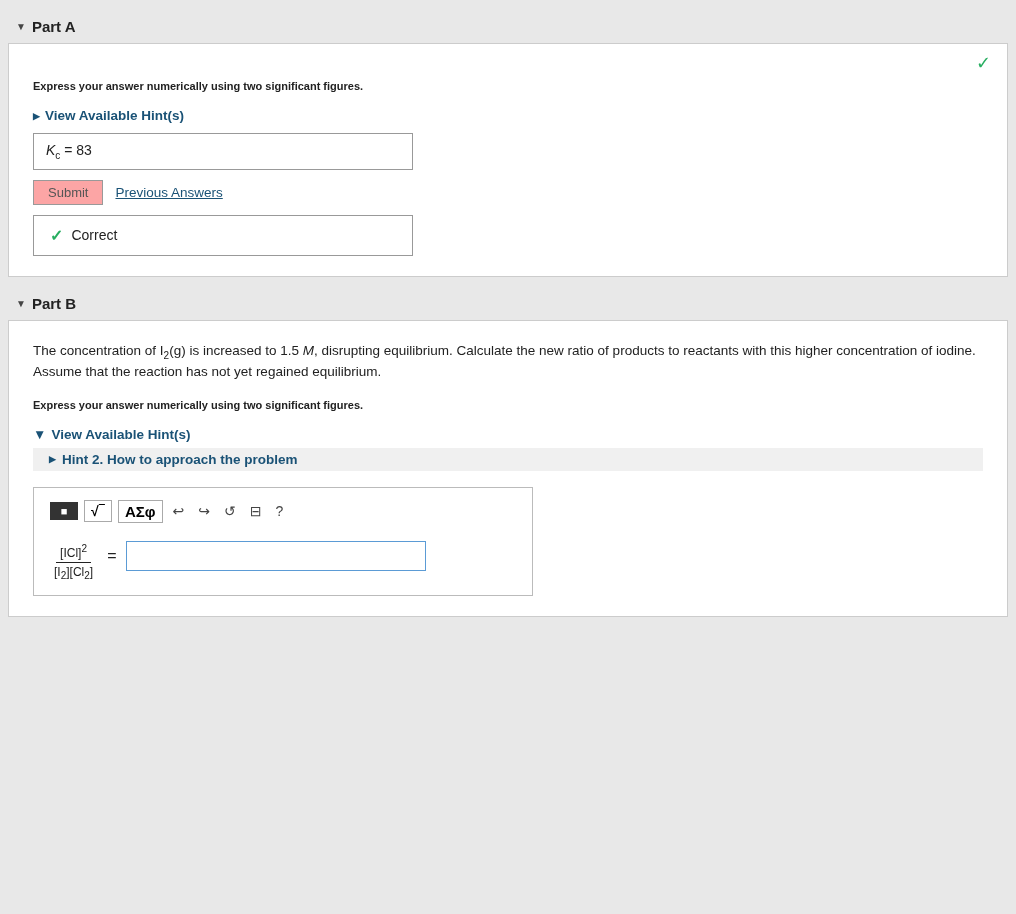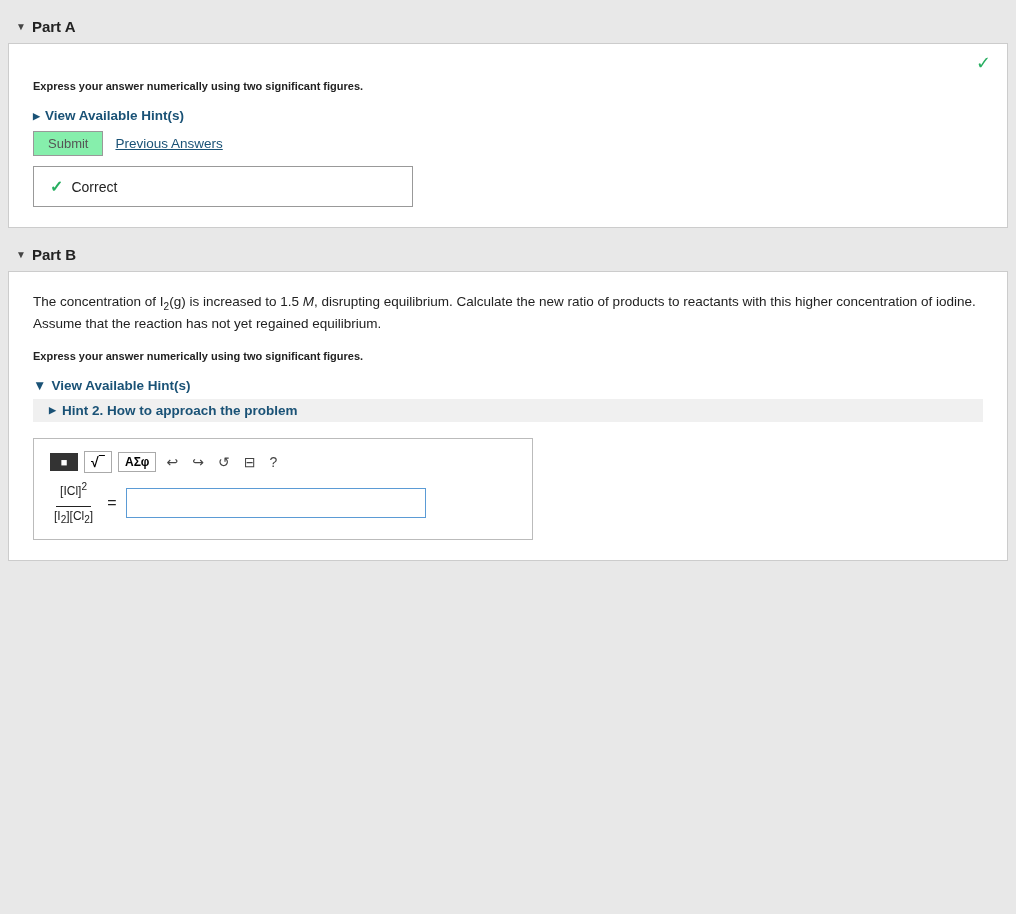--- a/index.html
+++ b/index.html
@@ -79,21 +79,21 @@
       display: flex;
       align-items: center;
     }
     .submit-row {
       display: flex;
       align-items: center;
       gap: 12px;
       margin: 6px 0 10px 0;
     }
     .submit-btn {
-      background: #86efac;
+      background: #fca5a5;
       border: 1px solid #999;
       padding: 4px 14px;
       font-size: 13px;
       cursor: pointer;
       color: #555;
     }
     .prev-answers-link {
       color: #1a5276;
       text-decoration: underline;
       font-size: 13.5px;
@@ -169,21 +169,21 @@
     .math-toolbar {
       display: flex;
       align-items: center;
       gap: 6px;
       margin-bottom: 8px;
     }
     .math-toolbar-btn {
       background: #fff;
       border: 1px solid #aaa;
       padding: 2px 6px;
-      font-size: 12px;
+      font-size: 15px;
       cursor: pointer;
       font-weight: bold;
       min-width: 28px;
       display: flex;
       align-items: center;
       justify-content: center;
     }
     .math-toolbar-btn.black-square {
       background: #333;
       color: #fff;
@@ -210,22 +210,23 @@
     }
     .fraction-display {
       display: flex;
       flex-direction: column;
       align-items: center;
       font-size: 13px;
       color: #222;
     }
     .fraction-numerator {
       border-bottom: 1px solid #222;
-      padding: 0 4px 8px 4px;
+      padding: 0 4px 2px 4px;
       font-size: 12px;
+      margin-top: 12px;
     }
     .fraction-denominator {
       padding: 2px 4px 0 4px;
       font-size: 12px;
     }
     .equals-sign {
       font-size: 16px;
       color: #222;
     }
     .answer-input-field {
@@ -247,20 +248,23 @@
     <div class="part-header">
       <span class="triangle">▼</span>
       <span>Part A</span>
     </div>
     <div class="part-content part-content-wrapper">
       <span class="checkmark-top-right">✓</span>
       <p class="express-answer">Express your answer numerically using two significant figures.</p>
       <div class="view-hints">
         <span class="tri">▶</span>
         <span>View Available Hint(s)</span>
+      </div>
+      <div class="answer-box">
+        <span><i>K</i><sub>c</sub> = 83</span>
       </div>
       <div class="submit-row">
         <button class="submit-btn">Submit</button>
         <a class="prev-answers-link">Previous Answers</a>
       </div>
       <div class="correct-box">
         <span class="correct-checkmark">✓</span>
         <span>Correct</span>
       </div>
     </div>

